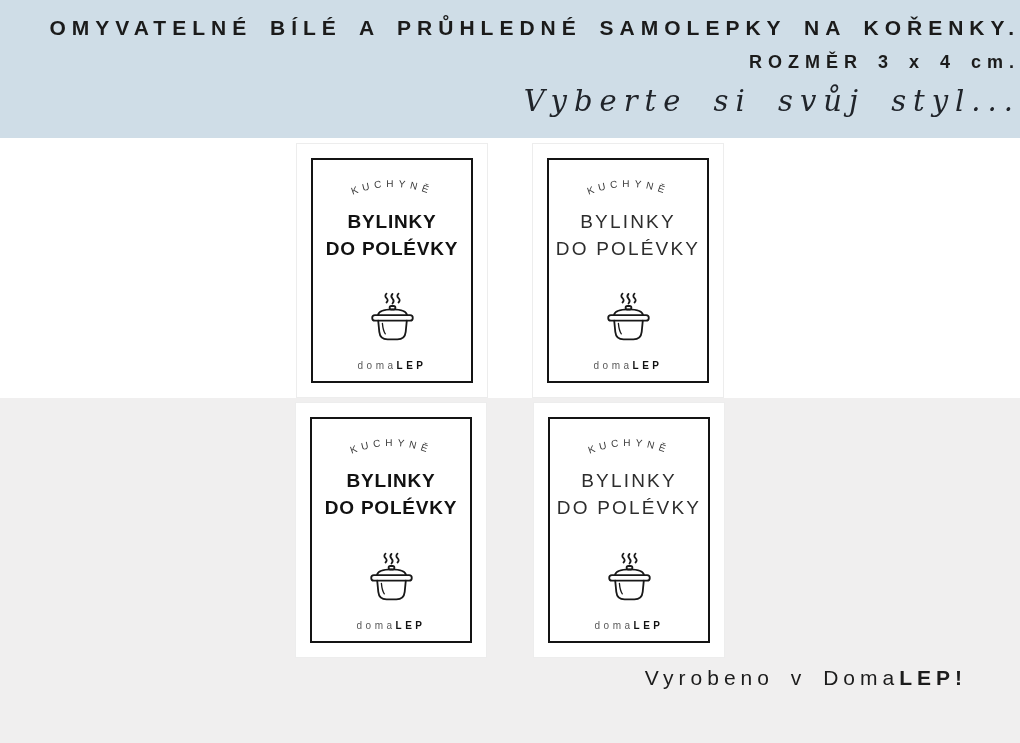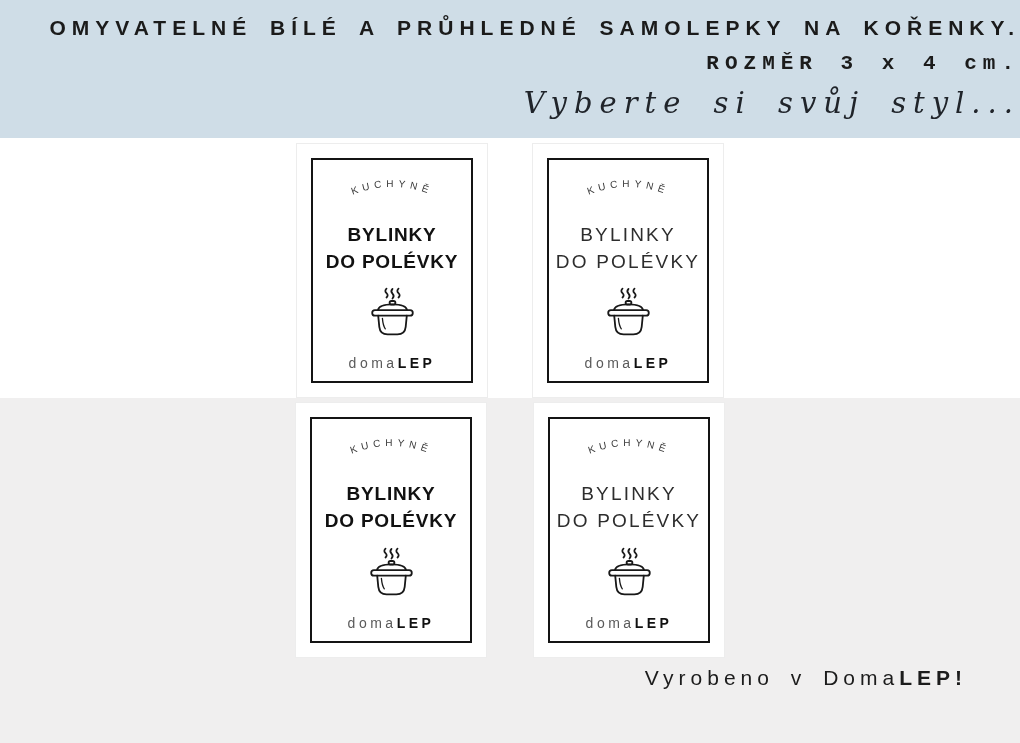--- a/index.html
+++ b/index.html
@@ -12,22 +12,22 @@
   
   .banner {
     position:absolute; left:0; top:0; width:1020px; height:138px;
     background:#cfdde7; text-align:right; color:#1b1b1b;
   }
   .banner-line1 {
     padding-top:16px; font-weight:bold; font-size:21px;
     letter-spacing:6px; word-spacing:6px;
   }
   .banner-line2 {
-    padding-top:12px; font-weight:bold; font-size:21px;
-    letter-spacing:6px; word-spacing:4px;font-family:Liberation Mono, monospace;
+    padding-top:12px; font-weight:bold; font-size:18px;
+    letter-spacing:6px; word-spacing:4px;
   }
   .banner-subtitle {
     padding-top:11px;
     font-family:"DejaVu Serif", serif; font-style:italic; font-weight:400;
     font-size:29px; letter-spacing:7px; word-spacing:10px; color:#20242a;padding-left:44px;
   }
 
   
   .lower-bg {
     position:absolute; left:0; top:398px; width:1020px; height:345px;
@@ -43,29 +43,29 @@
   .card.pos-tr { left:533px; top:144px; }
   .card.pos-bl { left:296px; top:403px; height:254px; }
   .card.pos-br { left:534px; top:403px; height:254px; }
 
   .card-frame {
     border:2px solid #141414; height:100%; box-sizing:border-box;
     display:flex; flex-direction:column; align-items:center;
   }
   .arc-svg { margin-top:9px; flex:none; }
   .card-title {
-    margin-top:19px; text-align:center; font-size:19px; line-height:1.42;
+    margin-top:6px; text-align:center; font-size:19px; line-height:1.42;
     white-space:nowrap;
   }
   .style-bold  .card-title { font-weight:700; letter-spacing:0.8px; color:#111111; }
   .style-light .card-title { font-weight:300; letter-spacing:2.2px; color:#2d2d2d; }
   .spacer { flex:1; }
   .pot-svg { flex:none; }
   .brand {
-    margin:16px 0 10px; font-size:14px; letter-spacing:3.5px; color:#5a5a5a;
+    margin:16px 0 10px; font-size:10px; letter-spacing:3.5px; color:#5a5a5a;
     white-space:nowrap;
   }
   .brand b { color:#111111; font-weight:700; }
 
   
   .footer {
     position:absolute; top:666px; right:53px;
     font-size:21px; letter-spacing:5px; word-spacing:6px; color:#1c1c1c;text-align:right;
   }
   .footer b { font-weight:700; }

